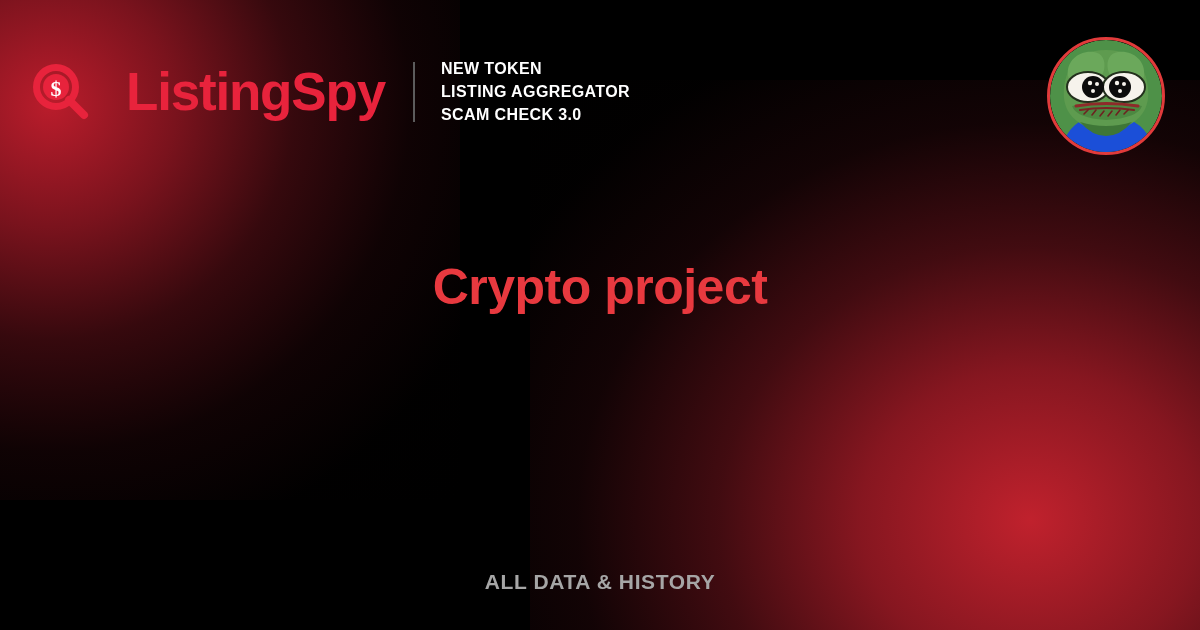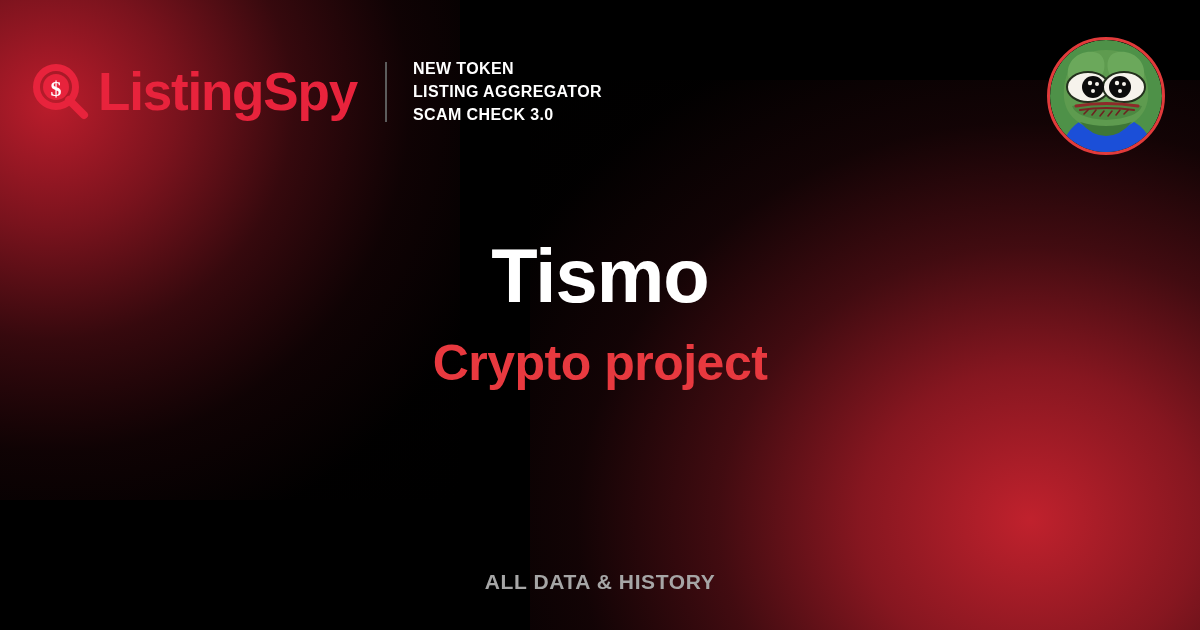--- a/index.html
+++ b/index.html
@@ -74,20 +74,21 @@
     margin-right: 9px;
     flex: 0 0 auto;
   }
 
   .brand-name {
     font-size: 53px;
     font-weight: bold;
     letter-spacing: -1.2px;
     line-height: 1;
     white-space: nowrap;
+    margin-left: 28px;
   }
   .brand-name .seg-listing { color: #E8233C; }
   .brand-name .seg-spy { color: #E8233C; }
 
   .brand-divider {
     width: 2px;
     height: 60px;
     background: #5c5c5c;
     margin: 0 26px 0 28px;
     flex: 0 0 auto;
@@ -216,21 +217,20 @@
         <path d="M26 66 Q56 61 88 66" stroke="#8E2A2A" stroke-width="3" fill="none" stroke-linecap="round"></path>
         <path d="M30 70 Q56 66 84 70" stroke="#7A2424" stroke-width="2" fill="none" stroke-linecap="round"></path>
         <path d="M34 74 L38 70 M42 75 L46 70 M50 76 L54 71 M58 76 L62 71 M66 75 L70 70 M74 74 L78 70" stroke="#6E2020" stroke-width="1.6" stroke-linecap="round"></path>
         <path d="M30 82 Q56 90 82 82 Q70 96 56 96 Q42 96 30 82 Z" fill="#3E7637"></path>
       </svg>
     </div>
 
   </div>
 
   <div class="hero">
-    <div class="hero-title">Tismo</div>
     <div class="hero-subtitle">Crypto project</div>
   </div>
 
   <div class="footer">
     <span class="footer-text">ALL DATA &amp; HISTORY</span>
   </div>
 
 </div>
 
 </body></html>

